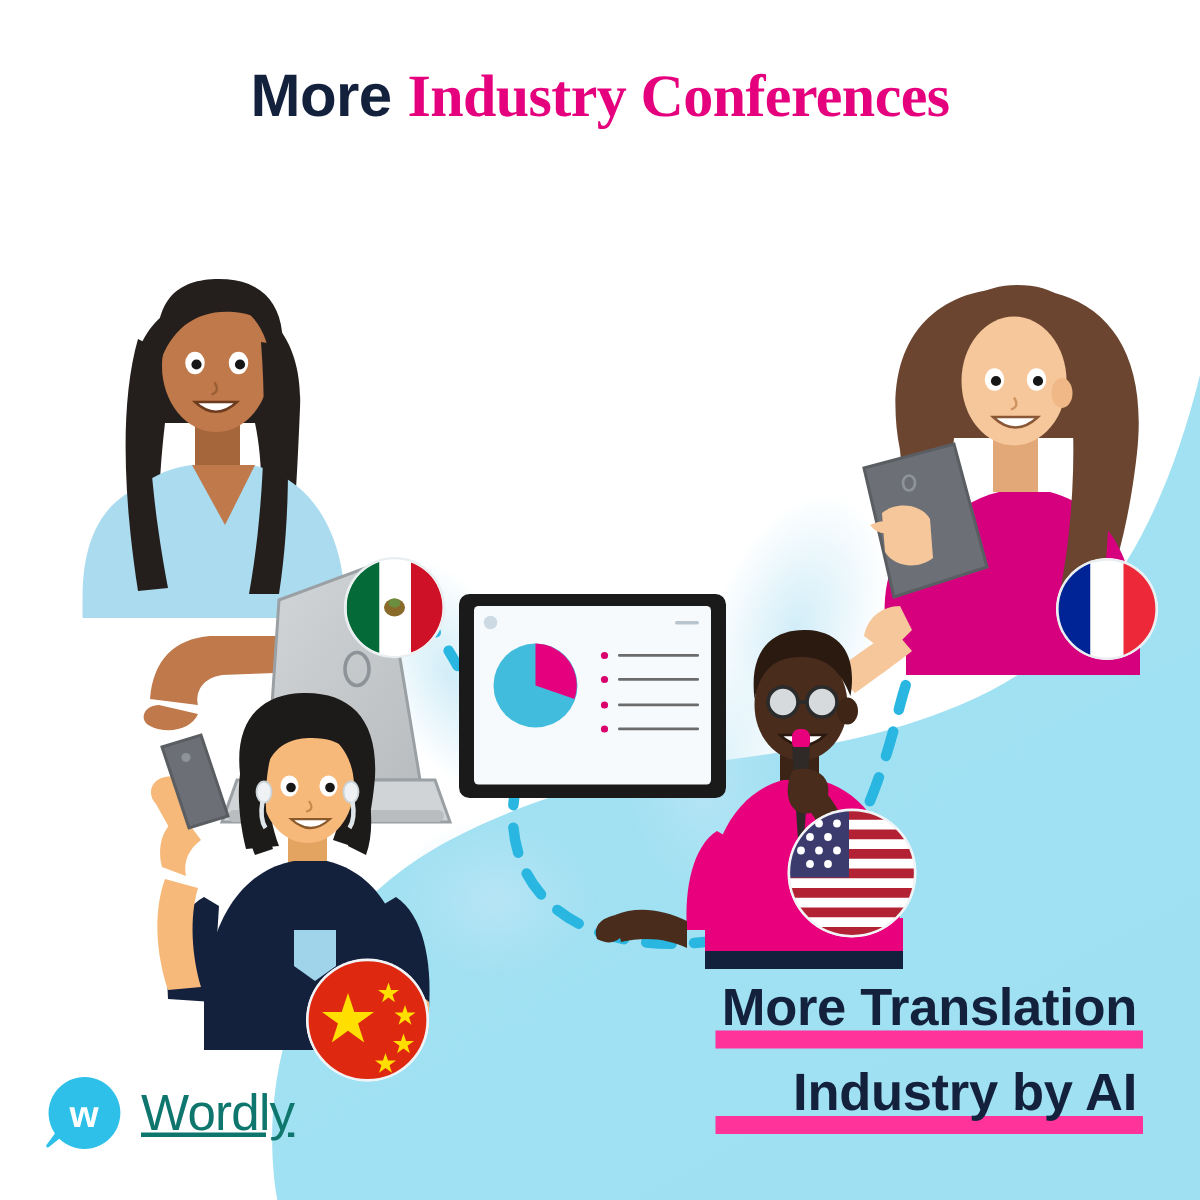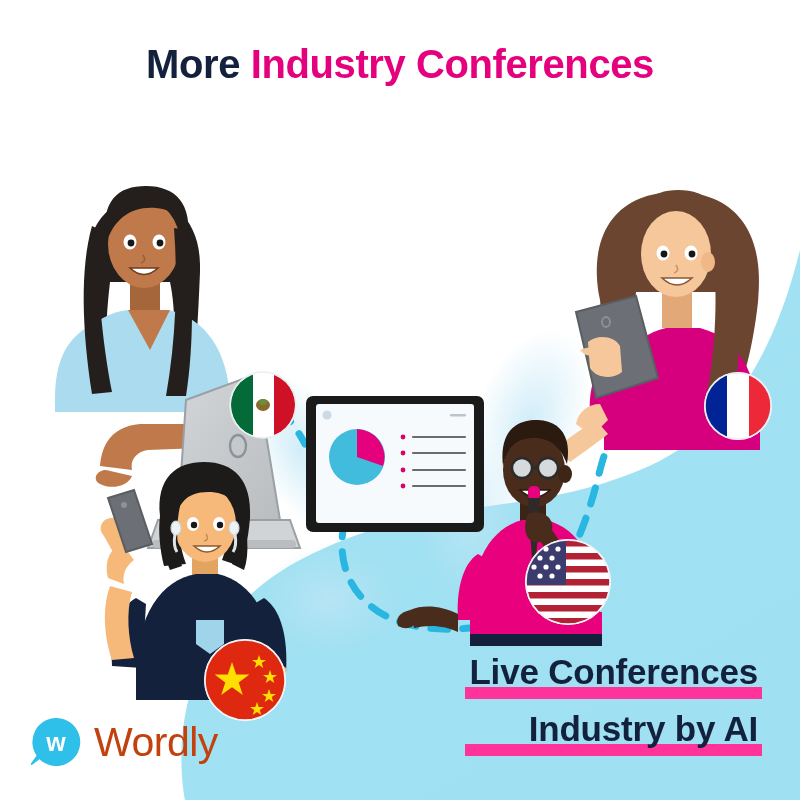--- a/index.html
+++ b/index.html
@@ -34,21 +34,21 @@
     pointer-events: none;
   }
   .headline-line {
     font-size: 40px;
     font-weight: bold;
     letter-spacing: -0.4px;
     line-height: 56px;
     color: #14213d;
     white-space: nowrap;
   }
-  .hl-accent { color: #e5007e; }
+  .hl-accent { color: #e5007e; font-family: Liberation Serif, serif; }
   
   .callout {
     position: absolute;
     right: 38px;
     top: 652px;
     z-index: 40;
     text-align: right;
   }
   .callout-row {
     position: relative;
@@ -85,25 +85,26 @@
     align-items: center;
     gap: 12px;
     z-index: 45;
   }
   .logo-mark {
     width: 52px;
     height: 52px;
     position: relative;
   }
   .logo-word {
-    font-size: 41px;
+    font-size: 34px;
     font-weight: normal;
-    color: #c2410c;
+    color: #0f766e;
     letter-spacing: -0.5px;
     line-height: 40px;
+    text-decoration: underline;
   }
 </style>
 </head>
 <body>
 
 <div id="poster">
 
   <svg class="layer" viewBox="0 0 800 800">
     <defs>
       <radialGradient id="glowGrad" cx="50%" cy="50%" r="50%">
@@ -411,21 +412,21 @@
   </svg>
 
   <div class="headline">
     <div class="headline-line">
       <span>More </span><span class="hl-accent">Industry Conferences</span>
     </div>
   </div>
 
   <div class="callout">
     <div class="callout-row">
-      <span class="callout-text">Live Conferences</span>
+      <span class="callout-text">More Translation</span>
       <span class="callout-underline"></span>
     </div>
     <div class="callout-row">
       <span class="callout-text">Industry by AI</span>
       <span class="callout-underline"></span>
     </div>
   </div>
 
   <div class="logo">
     <div class="logo-mark">

